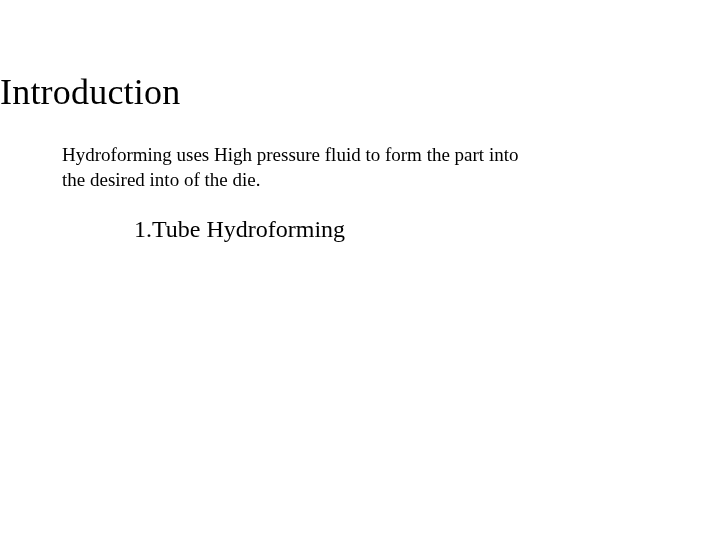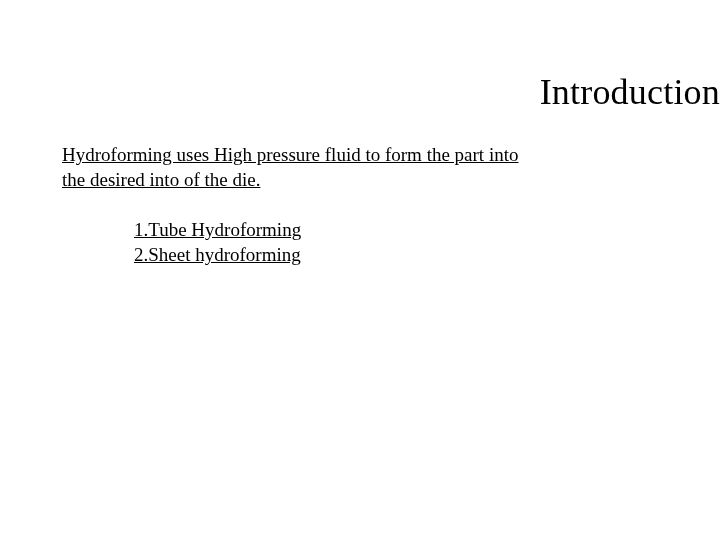--- a/index.html
+++ b/index.html
@@ -18,50 +18,49 @@
     position: relative;
     width: 720px;
     height: 540px;
     box-sizing: border-box;
   }
   .slide-title {
     position: absolute;
     top: 46px;
     left: 0;
     width: 720px;
-    text-align: right;
+    text-align: left;
     font-size: 36px;
     line-height: 44px;
     font-weight: normal;
     font-family: "Liberation Serif", "DejaVu Serif", serif;
     letter-spacing: 0.2px;
   }
   .body-block {
     position: absolute;
     left: 62px;
     top: 142px;
     width: 600px;
   }
   .para {
     font-size: 19px;
     line-height: 25px;
     margin: 0;
     font-family: "Liberation Serif", "DejaVu Serif", serif;
-    text-decoration: underline;
   }
   .para-line {
     display: block;
   }
   .spacer {
     height: 25px;
   }
   .indent-line {
     display: block;
     padding-left: 72px;
-    font-size: 19px;
+    font-size: 24px;
     line-height: 25px;
   }
 </style>
 </head>
 <body>
 
 <div class="slide">
 
   <h1 class="slide-title">Introduction</h1>
 
@@ -69,17 +68,16 @@
 
     <p class="para">
       <span class="para-line">Hydroforming uses High pressure fluid to form the part into</span>
       <span class="para-line">the desired into of the die.</span>
     </p>
 
     <div class="spacer"></div>
 
     <p class="para">
       <span class="indent-line">1.Tube Hydroforming</span>
-      <span class="indent-line">2.Sheet hydroforming</span>
     </p>
 
   </div>
 </div>
 
 </body></html>

